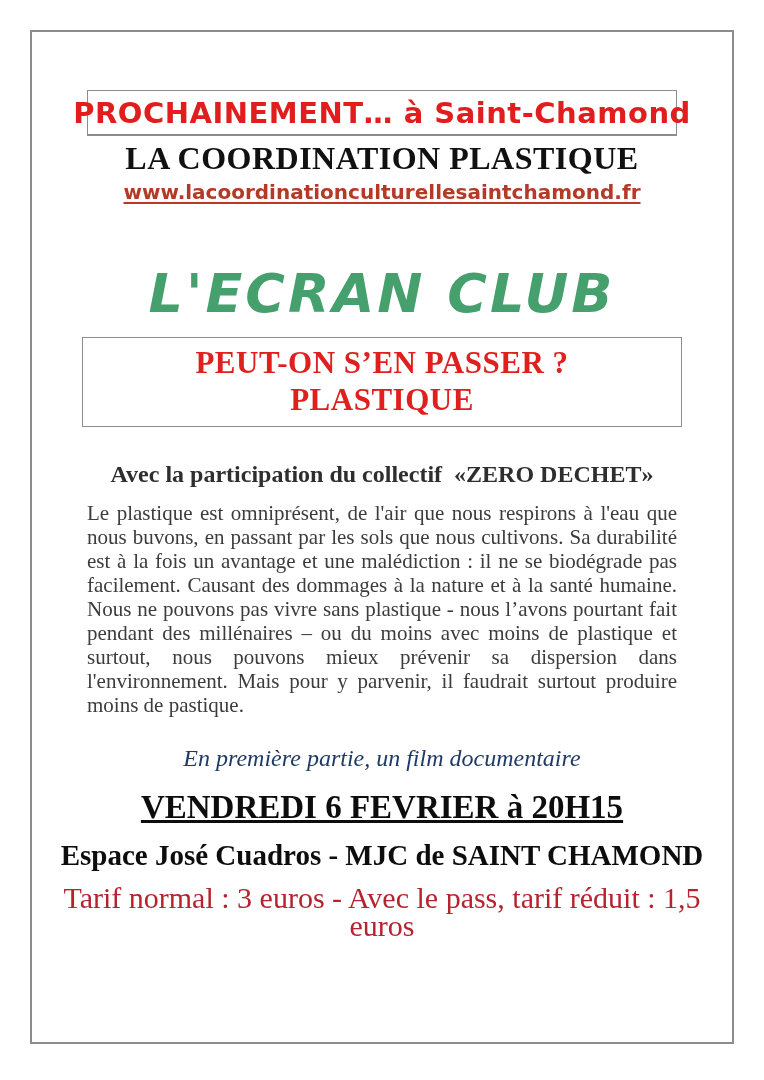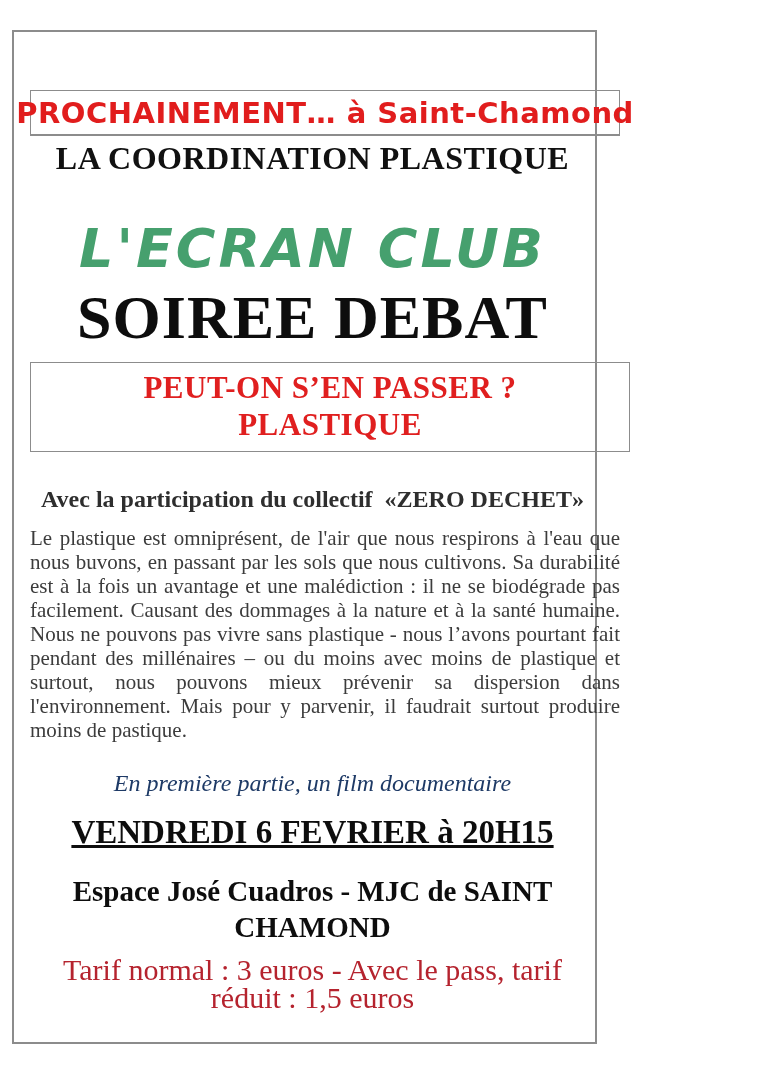--- a/index.html
+++ b/index.html
@@ -10,28 +10,27 @@
   }
   .page {
     position: relative;
     width: 764px;
     height: 1080px;
     background: #ffffff;
     overflow: hidden;
   }
   .frame {
     position: absolute;
-    left: 12px;
+    left: 30px;
     top: 30px;
-    width: 585px;
+    width: 704px;
     height: 1014px;
     border: 2px solid var(--border-gray, #8c8c8c);
     box-sizing: border-box;
     text-align: center;
-    padding-left: 16px;
   }
   .banner-box {
     margin: 58px auto 0 auto;
     width: 590px;
     height: 46px;
     box-sizing: border-box;
     border: 1px solid var(--border-gray, #8c8c8c);
     border-bottom-width: 2px;
     display: flex;
     align-items: center;
@@ -60,21 +59,21 @@
     font-weight: 700;
     font-size: 20px;
     line-height: 26px;
     color: var(--link-red, #b43a26);
     text-decoration: underline;
     text-decoration-thickness: 2px;
     text-underline-offset: 3px;
     cursor: pointer;
   }
   .club-title {
-    margin-top: 40px;
+    margin-top: 56px;
     font-family: "DejaVu Sans", sans-serif;
     font-style: italic;
     font-weight: 700;
     font-size: 54px;
     line-height: 66px;
     letter-spacing: 3px;
     color: var(--club-green, #46a06e);
   }
   .event-type {
     margin-top: 0px;
@@ -124,21 +123,21 @@
   }
   .datetime {
     margin-top: 14px;
     font-weight: 700;
     font-size: 33px;
     line-height: 40px;
     color: #0d0d0d;
     text-decoration: underline;
   }
   .venue {
-    margin-top: 21px;
+    margin-top: 10px;
     font-weight: 700;
     font-size: 29px;
     line-height: 36px;
     color: #0d0d0d;
   }
   .pricing {
     margin-top: 11px;
     font-size: 30px;
     line-height: 28px;
     color: var(--tarif-red, #b5232e);
@@ -149,24 +148,24 @@
 
 <div class="page">
   <div class="frame">
 
     <div class="banner-box">
       <span class="banner-text">PROCHAINEMENT… à Saint-Chamond</span>
     </div>
 
     <div class="org-title">LA COORDINATION PLASTIQUE</div>
 
+    <a class="website">www.lacoordinationculturellesaintchamond.fr</a>
 
     <div class="club-title">L'ECRAN CLUB</div>
 
-    <div class="event-type">SOIREE DEBAT</div>
 
     <div class="topic-box">
       <div class="topic-line">PEUT-ON S’EN PASSER ?</div>
       <div class="topic-line">PLASTIQUE</div>
     </div>
 
     <div class="participation">Avec la participation du collectif  «ZERO DECHET»</div>
 
     <p class="description">Le plastique est omniprésent, de l'air que nous respirons à l'eau que nous buvons, en passant par les sols que nous cultivons. Sa durabilité est à la fois un avantage et une malédiction : il ne se biodégrade pas facilement. Causant des dommages à la nature et à la santé humaine. Nous ne pouvons pas vivre sans plastique - nous l’avons pourtant fait pendant des millénaires – ou du moins avec moins de plastique et surtout, nous pouvons mieux prévenir sa dispersion dans l'environnement. Mais pour y parvenir, il faudrait surtout produire moins de pastique.</p>
 

